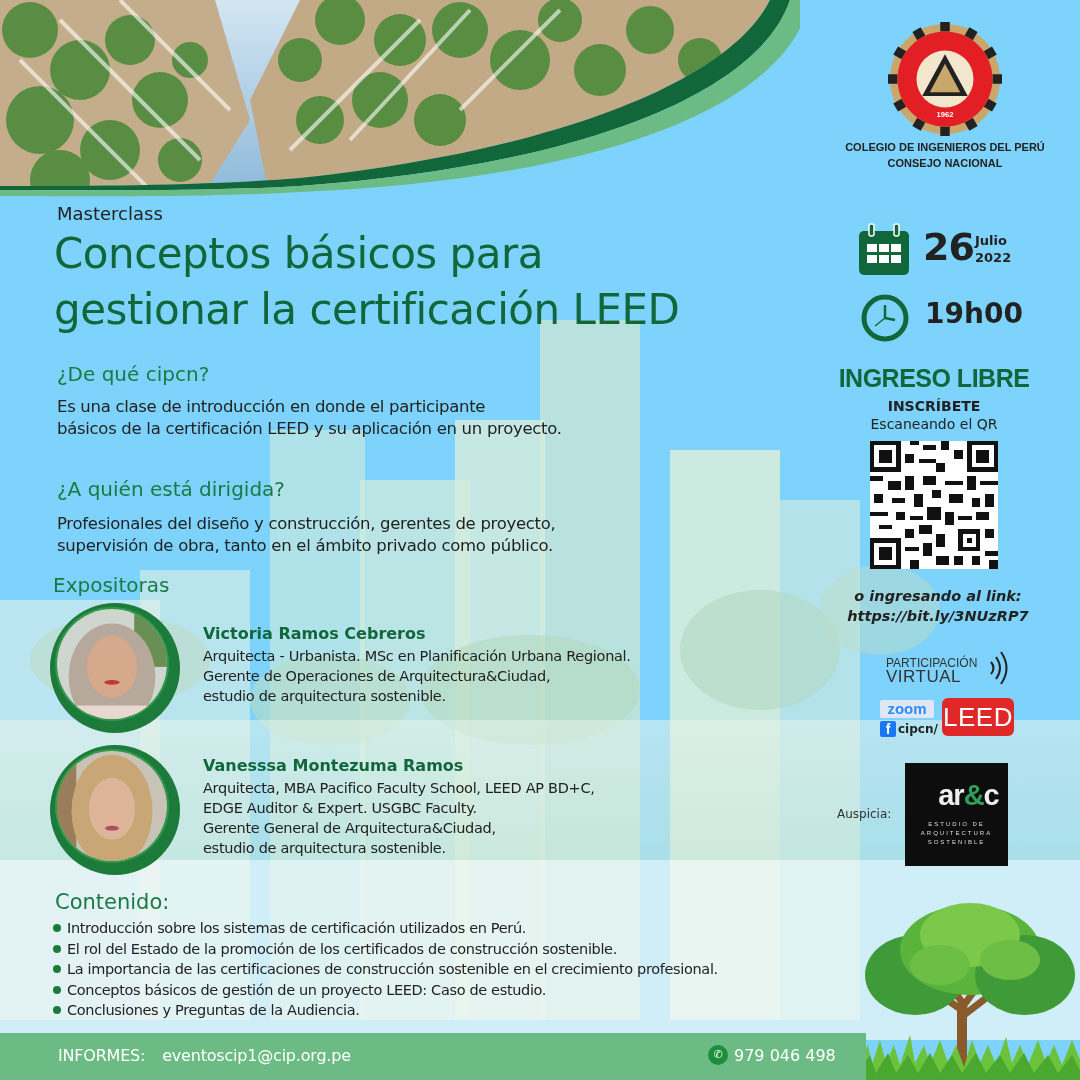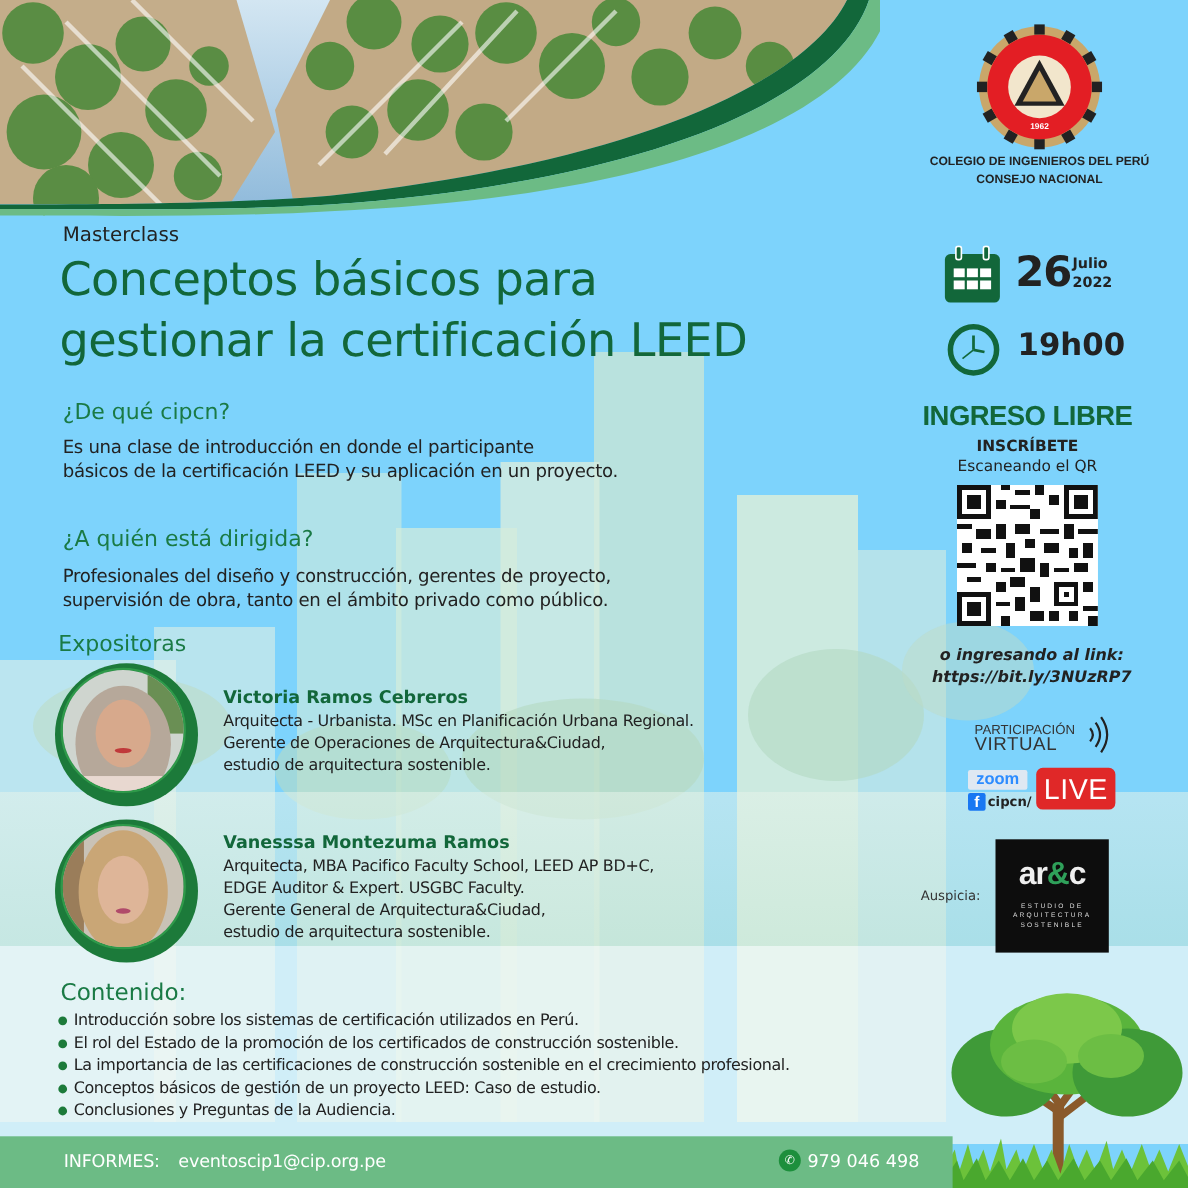--- a/index.html
+++ b/index.html
@@ -58,21 +58,21 @@
   .waves { position: absolute; left: 988px; top: 648px; width: 24px; height: 40px; }
 
   .zoom-badge { position: absolute; left: 880px; top: 700px; width: 54px; height: 18px; background: #dfe8f2; border-radius: 2px; color: #2d8cff; font-family: "Liberation Sans", sans-serif; font-weight: bold; font-size: 15px; line-height: 18px; text-align: center; }
   .fb-line { position: absolute; left: 880px; top: 721px; display: flex; align-items: center; gap: 2px; }
   .fb-icon { width: 16px; height: 16px; background: #1877f2; color: #fff; font-family: "Liberation Sans", sans-serif; font-weight: bold; font-size: 14px; line-height: 17px; text-align: center; border-radius: 2px; }
   .fb-text { font-size: 12px; font-weight: bold; color: #222; }
   .live { position: absolute; left: 942px; top: 698px; width: 72px; height: 38px; background: #e02828; border-radius: 6px; color: #fff; font-family: "Liberation Sans", sans-serif; font-size: 26px; line-height: 38px; text-align: center; letter-spacing: 0.5px; }
 
   .auspicia { position: absolute; left: 837px; top: 807px; font-size: 12px; color: #333; }
   .arc-logo { position: absolute; left: 905px; top: 763px; width: 103px; height: 103px; background: #0d0d0d; }
-  .arc-main { position: absolute; left: 0; top: 16px; width: 103px; text-align: center; font-family: "Liberation Sans", sans-serif; font-weight: bold; font-size: 29px; letter-spacing: -1px; color: #eee; }
+  .arc-main { position: absolute; left: 12px; top: 16px; width: 103px; text-align: center; font-family: "Liberation Sans", sans-serif; font-weight: bold; font-size: 29px; letter-spacing: -1px; color: #eee; }
   .arc-amp { color: #2fa05a; }
   .arc-sub { position: absolute; left: 0; top: 57px; width: 103px; text-align: center; font-size: 6px; line-height: 9px; letter-spacing: 2px; color: #ddd; font-family: "Liberation Sans", sans-serif; }
 
   .tree { position: absolute; left: 860px; top: 895px; width: 220px; height: 185px; }
 
   .footer { position: absolute; left: 0; top: 1033px; width: 866px; height: 47px; background: #6cbb85; }
   .footer-info { position: absolute; left: 58px; top: 13px; font-size: 16px; color: #fff; letter-spacing: -0.2px; }
   .footer-info .lbl { margin-right: 12px; }
   .footer-phone { position: absolute; left: 708px; top: 12px; display: flex; align-items: center; gap: 6px; font-size: 16px; color: #fff; }
   .wa-icon { width: 20px; height: 20px; border-radius: 50%; background: #1d8f3c; color: #fff; font-size: 11px; line-height: 20px; text-align: center; }
@@ -373,21 +373,21 @@
   <svg class="waves" viewBox="0 0 24 40">
     <path d="M3,14 Q8,20 3,26" fill="none" stroke="#222" stroke-width="2"></path>
     <path d="M8,9 Q16,20 8,31" fill="none" stroke="#222" stroke-width="2"></path>
     <path d="M13,4 Q24,20 13,36" fill="none" stroke="#222" stroke-width="2"></path>
   </svg>
   <div class="zoom-badge">zoom</div>
   <div class="fb-line">
     <span class="fb-icon">f</span>
     <span class="fb-text">cipcn/</span>
   </div>
-  <div class="live">LIVE</div>
+  <div class="live">LEED</div>
 
   <div class="auspicia">Auspicia:</div>
   <div class="arc-logo">
     <div class="arc-main"><span>ar</span><span class="arc-amp">&amp;</span><span>c</span></div>
     <div class="arc-sub">
       <div>ESTUDIO DE</div>
       <div>ARQUITECTURA</div>
       <div>SOSTENIBLE</div>
     </div>
   </div>

